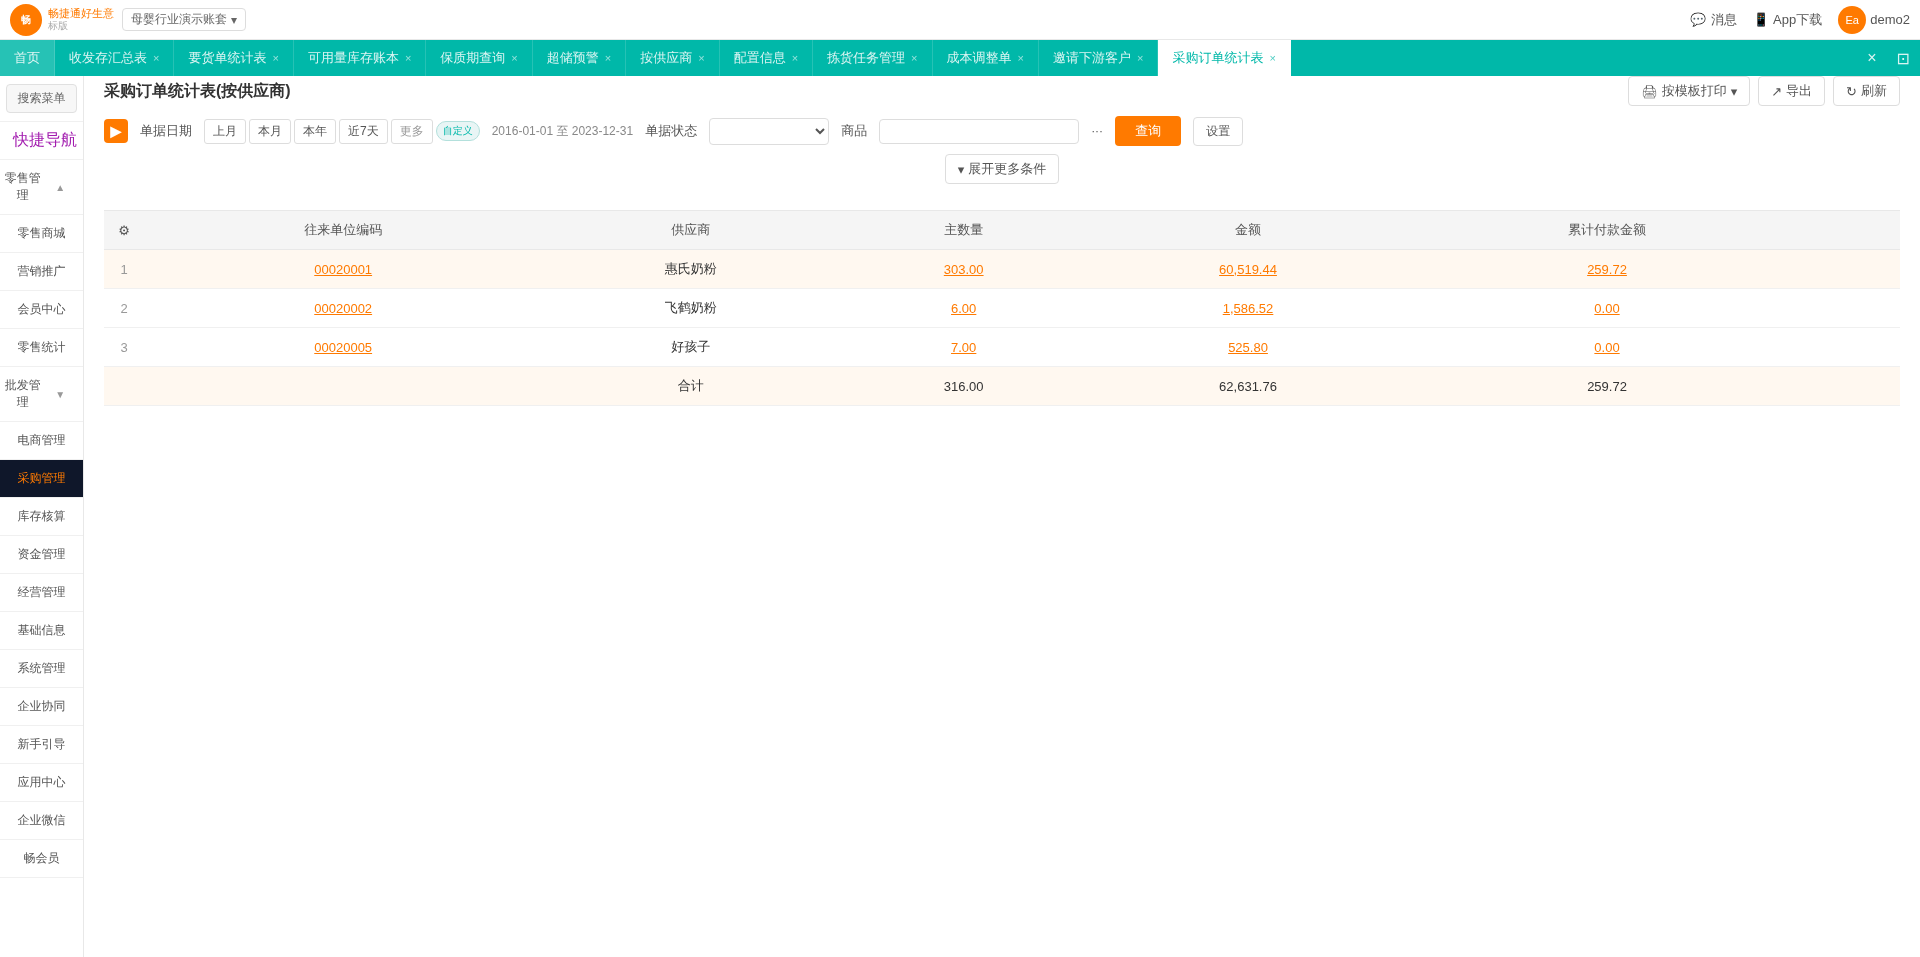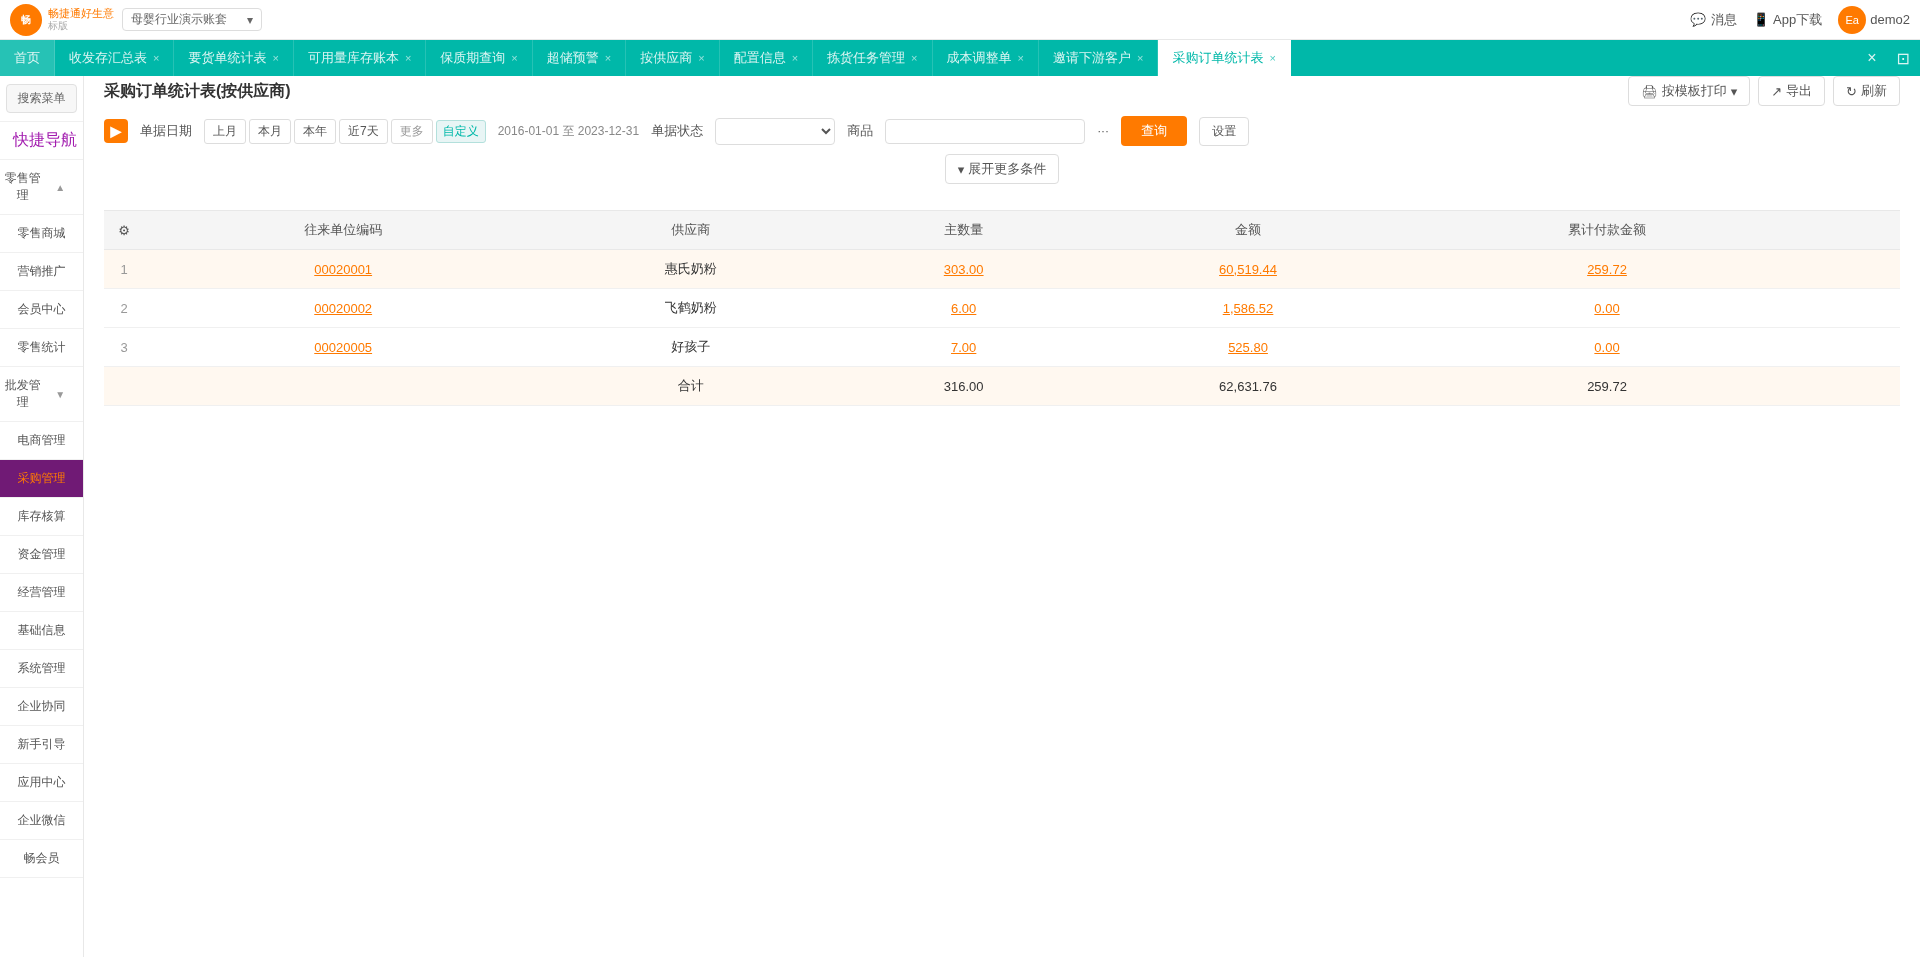--- a/index.html
+++ b/index.html
@@ -4,21 +4,21 @@
   <style>
     * { box-sizing: border-box; margin: 0; padding: 0; }
     body { font-family: "Microsoft YaHei", Arial, sans-serif; font-size: 13px; color: #333; background: #f5f5f5; display: flex; flex-direction: column; height: 957px; overflow: hidden; }
 
     
     .top-bar { height: 40px; background: #fff; display: flex; align-items: center; padding: 0 10px; border-bottom: 1px solid #e8e8e8; justify-content: space-between; flex-shrink: 0; }
     .top-bar-left { display: flex; align-items: center; gap: 8px; }
     .logo-area { display: flex; align-items: center; gap: 6px; }
     .logo-icon { width: 32px; height: 32px; background: #ff7a00; border-radius: 50%; display: flex; align-items: center; justify-content: center; color: white; font-size: 12px; font-weight: bold; }
     .logo-text { font-size: 11px; color: #ff7a00; line-height: 1.2; }
-    .workspace-select { display: flex; align-items: center; gap: 20px; border: 1px solid #ddd; border-radius: 4px; padding: 2px 8px; font-size: 12px; color: #666; cursor: pointer; background: #fff; }
+    .workspace-select { display: flex; align-items: center; gap: 4px; border: 1px solid #ddd; border-radius: 4px; padding: 2px 8px; font-size: 12px; color: #666; cursor: pointer; background: #fff; }
     .top-bar-right { display: flex; align-items: center; gap: 16px; }
     .top-bar-btn { display: flex; align-items: center; gap: 4px; font-size: 13px; color: #555; cursor: pointer; }
     .user-avatar { width: 28px; height: 28px; border-radius: 50%; background: #ff7a00; display: flex; align-items: center; justify-content: center; color: white; font-size: 12px; }
 
     
     .nav-tabs { height: 36px; background: #00b8a9; display: flex; align-items: center; flex-shrink: 0; overflow-x: auto; }
     .nav-tab { height: 36px; padding: 0 14px; display: flex; align-items: center; gap: 6px; color: rgba(255,255,255,0.85); font-size: 13px; cursor: pointer; white-space: nowrap; border-right: 1px solid rgba(255,255,255,0.15); }
     .nav-tab:first-child { background: rgba(255,255,255,0.15); }
     .nav-tab.active { background: #fff; color: #00b8a9; font-weight: 500; }
     .nav-tab .close-x { font-size: 11px; color: inherit; opacity: 0.7; }
@@ -27,21 +27,21 @@
 
     
     .main-layout { display: flex; flex: 1; overflow: hidden; }
 
     
     .sidebar { width: 84px; background: #fff; border-right: 1px solid #e8e8e8; display: flex; flex-direction: column; flex-shrink: 0; overflow-y: auto; }
     .sidebar-search { padding: 8px 6px; border-bottom: 1px solid #f0f0f0; }
     .sidebar-search-btn { width: 100%; padding: 5px 0; text-align: center; font-size: 12px; color: #666; background: #f7f7f7; border: 1px solid #e0e0e0; border-radius: 4px; cursor: pointer; }
     .sidebar-nav-btn { padding: 8px 6px; text-align: right; font-size: 16px; color: #a21caf; border-bottom: 1px solid #f0f0f0; cursor: pointer; }
     .sidebar-item { padding: 10px 4px; text-align: center; font-size: 12px; color: #555; border-bottom: 1px solid #f0f0f0; cursor: pointer; display: flex; align-items: center; justify-content: space-between; }
-    .sidebar-item.active { color: #ff7a00; background: #701a75; font-family: Liberation Serif, serif; }
+    .sidebar-item.active { color: #ff7a00; background: #0f172a; font-family: Liberation Serif, serif; }
     .sidebar-item span { flex: 1; text-align: center; }
     .sidebar-item .arrow { font-size: 10px; color: #999; }
 
     
     .content-area { flex: 1; overflow-y: auto; background: #f5f5f5; }
 
     
     .page { background: #fff; margin: 0; min-height: 100%; }
     .page-header { padding: 0 20px 10px; display: flex; align-items: center; justify-content: space-between; }
     .page-title { font-size: 16px; font-weight: 600; color: #333; }
@@ -53,21 +53,21 @@
     .btn-settings { padding: 5px 12px; border: 1px solid #ddd; border-radius: 4px; background: #fff; color: #555; font-size: 12px; cursor: pointer; }
 
     
     .filter-area { padding: 0 20px 10px; background: #fff; }
     .filter-row { display: flex; align-items: center; gap: 12px; flex-wrap: wrap; margin-bottom: 8px; }
     .filter-toggle { width: 24px; height: 24px; background: #ff7a00; color: white; border-radius: 4px; display: flex; align-items: center; justify-content: center; cursor: pointer; font-size: 14px; font-weight: bold; flex-shrink: 0; }
     .filter-label { font-size: 13px; color: #555; white-space: nowrap; }
     .filter-date-btns { display: flex; align-items: center; gap: 3px; }
     .date-btn { padding: 3px 8px; border: 1px solid #ddd; border-radius: 3px; background: #fff; font-size: 12px; color: #555; cursor: pointer; }
     .date-btn.more { color: #999; }
-    .date-tag { background: #e8f5f5; color: #00b8a9; border: 1px solid #b3e0dc; border-radius: 3px; padding: 2px 6px; font-size: 12px; }
+    .date-tag { background: #e8f5f5; color: #00b8a9; border: 1px solid #b3e0dc; border-radius: 10px; padding: 2px 6px; font-size: 10px; }
     .date-range { font-size: 12px; color: #888; }
     .filter-select { display: flex; align-items: center; gap: 6px; }
     .filter-select select { padding: 4px 8px; border: 1px solid #ddd; border-radius: 4px; font-size: 13px; color: #555; background: #fff; min-width: 120px; }
     .filter-input { padding: 4px 8px; border: 1px solid #ddd; border-radius: 4px; font-size: 13px; color: #555; background: #fff; min-width: 200px; }
     .more-btn { font-size: 12px; color: #555; }
     .expand-btn { display: flex; align-items: center; gap: 4px; padding: 5px 12px; border: 1px solid #ddd; border-radius: 4px; background: #fff; color: #555; font-size: 13px; cursor: pointer; margin: 0 auto 8px; }
 
     
     .table-area { padding: 0 20px; }
     .data-table { width: 100%; border-collapse: collapse; }

